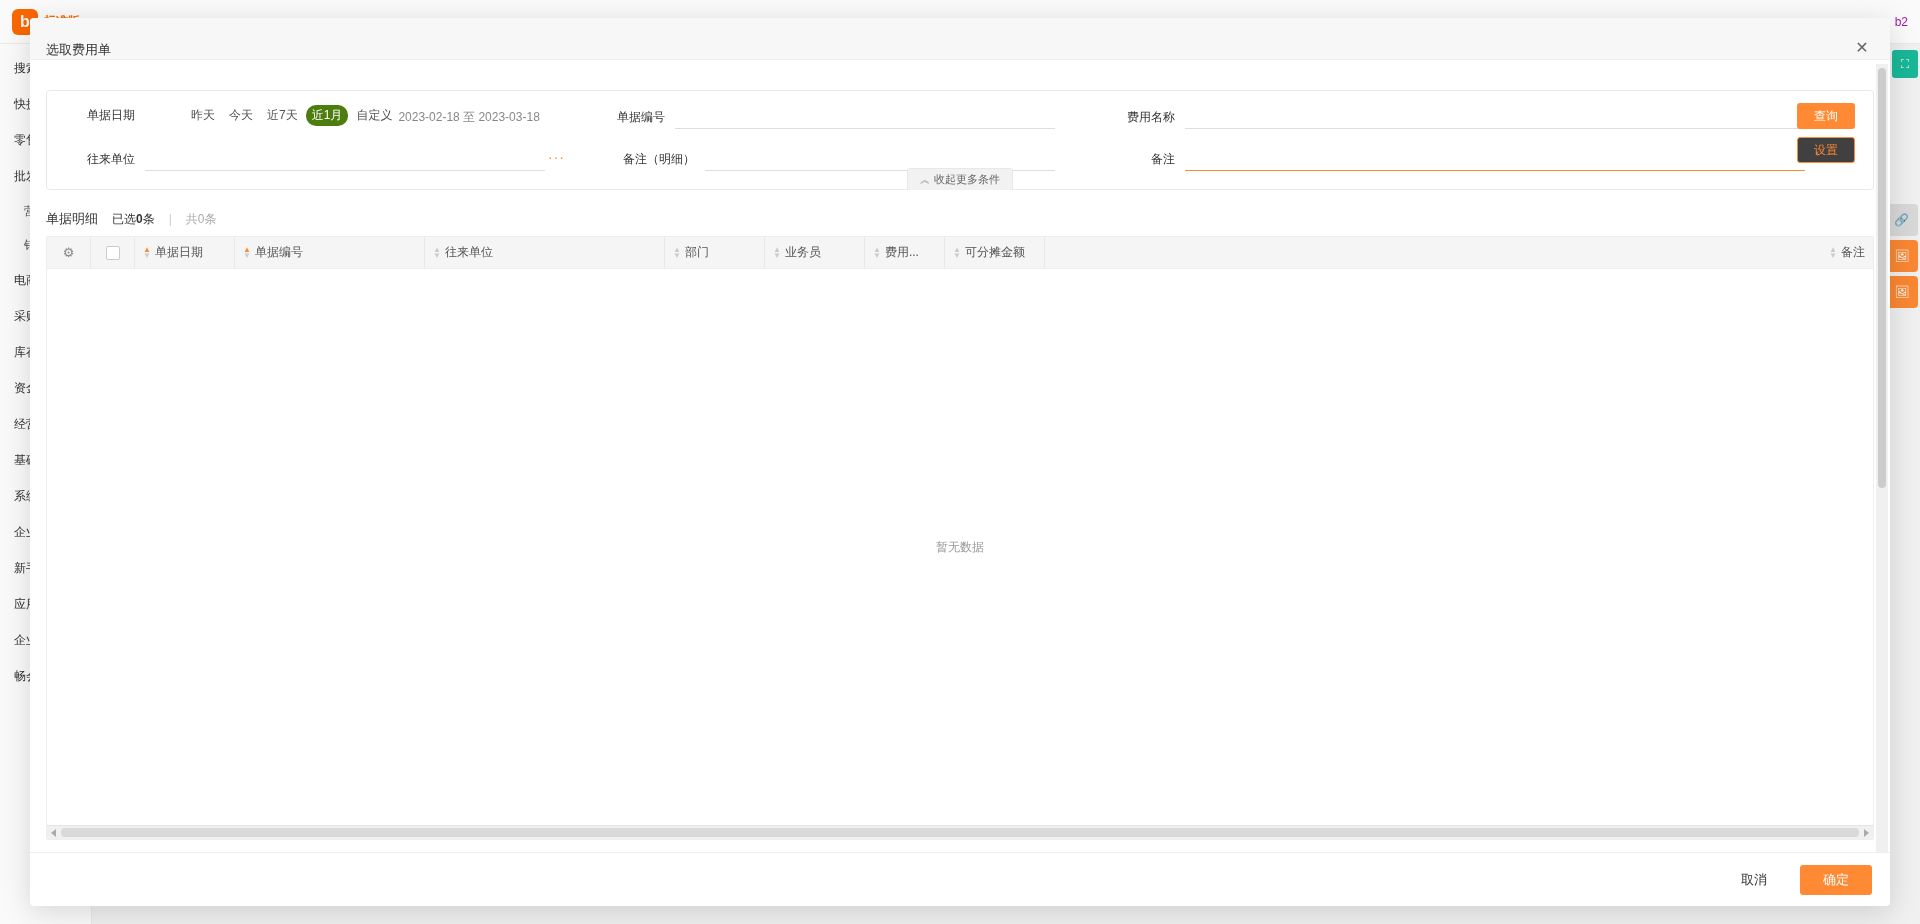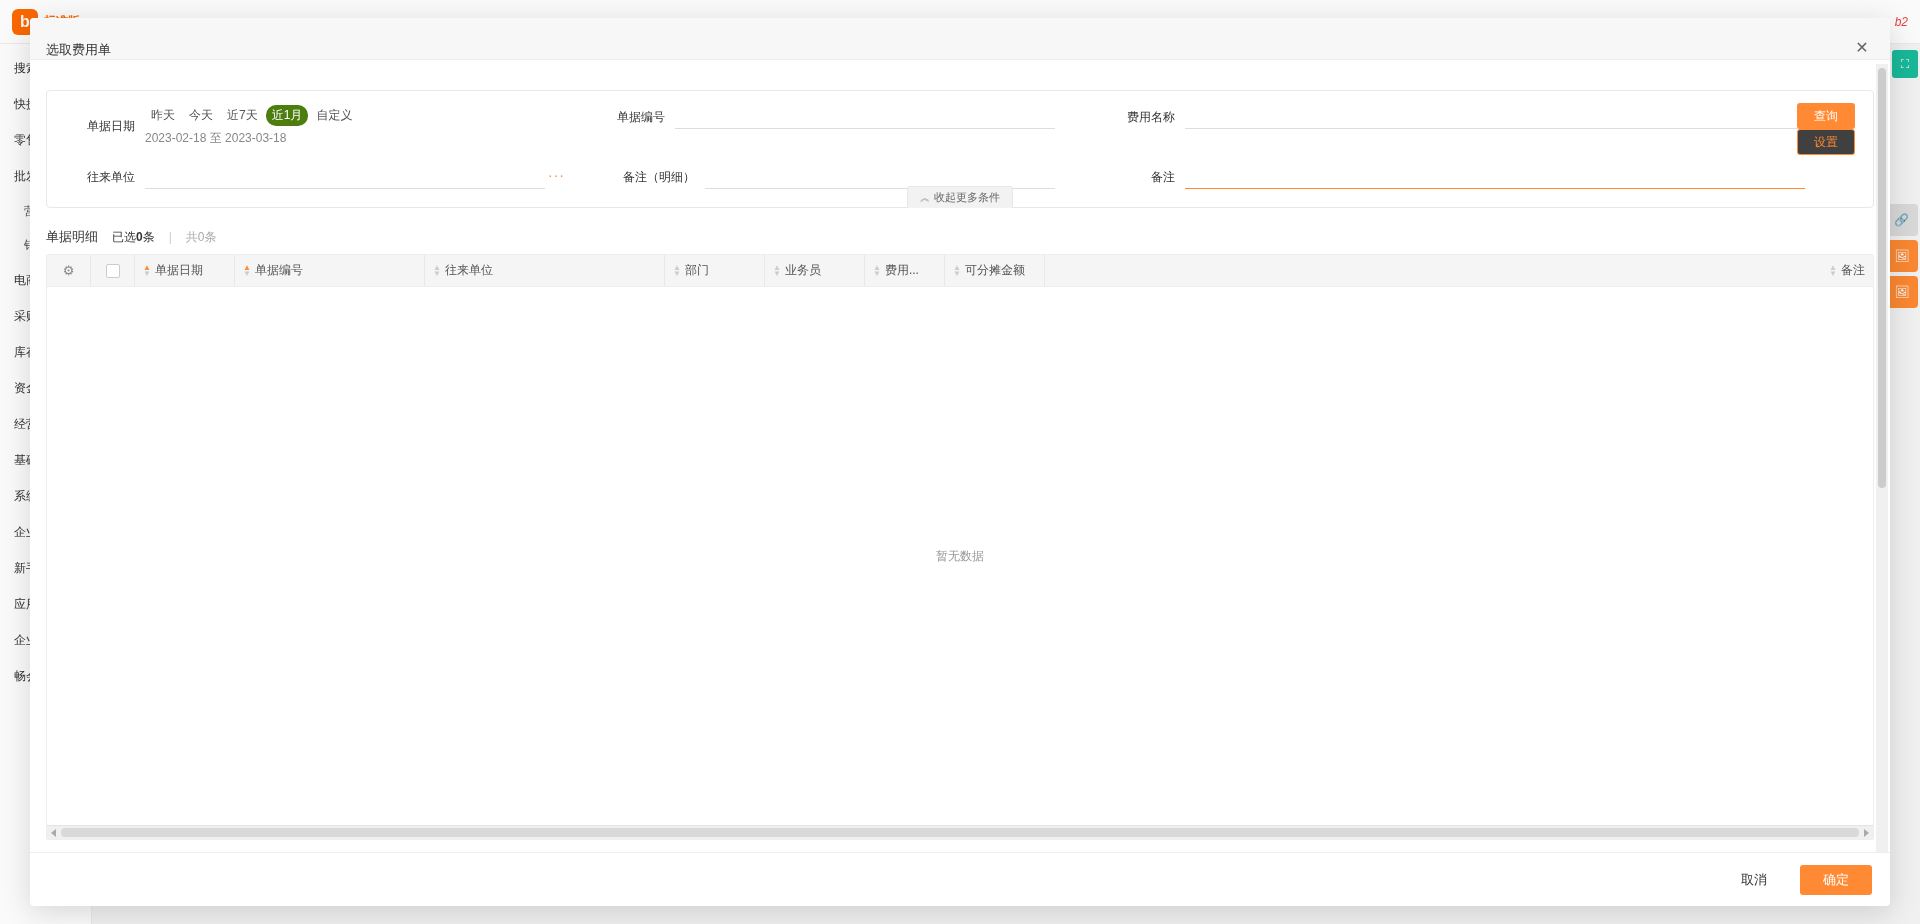--- a/index.html
+++ b/index.html
@@ -35,21 +35,21 @@
   }
   .bg-logo-icon {
     width: 26px; height: 26px;
     background: #ff6a00;
     border-radius: 6px;
     display: flex; align-items: center; justify-content: center;
     color: #fff;
     font-size: 16px;
     font-weight: bold;
   }
-  .bg-user { color: #ef4444; font-size: 12px; font-style: italic; }
+  .bg-user { color: #a21caf; font-size: 12px; }
   .bg-sidebar {
     position: absolute;
     top: 44px; left: 0; bottom: 0;
     width: 92px;
     background: #fff;
     border-right: 1px solid #eee;
     padding-top: 6px;
   }
   .bg-sidebar-item {
     height: 36px;
@@ -166,21 +166,21 @@
   .filter-group.g2 { width: 460px; }
   .filter-group.g3 { width: 420px; flex:1; }
   .filter-label {
     width: 70px;
     text-align: right;
     margin-right: 10px;
     color: #333;
     font-size: 12px;
   }
   .filter-label.wide { width: 100px; }
-  .filter-content { flex: 1; display: flex; flex-direction: column; }
+  .filter-content { flex: 1; display: flex; flex-direction: row; margin-left: 40px; }
   .date-shortcuts { display: flex; align-items: center; gap: 2px; }
   .date-chip {
     padding: 2px 6px;
     font-size: 12px;
     color: #555;
     cursor: pointer;
     border-radius: 10px;
   }
   .date-chip.active { background: #4d7c0f; color: #fff; }
   .date-range { color: #888; font-size: 12px; margin-top: 4px; }
@@ -199,21 +199,21 @@
     position: absolute;
     right: -20px; top: 2px;
     color: #ff8a33;
     font-size: 14px;
     cursor: pointer;
     letter-spacing: 1px;
   }
   .action-buttons {
     position: absolute;
     right: 18px; top: 12px;
-    display: flex; flex-direction: column; 
+    display: flex; flex-direction: column; gap: 8px;
   }
   .btn {
     height: 26px;
     min-width: 58px;
     border-radius: 3px;
     font-size: 12px;
     display: flex; align-items: center; justify-content: center;
     cursor: pointer;
     border: 1px solid transparent;
   }

